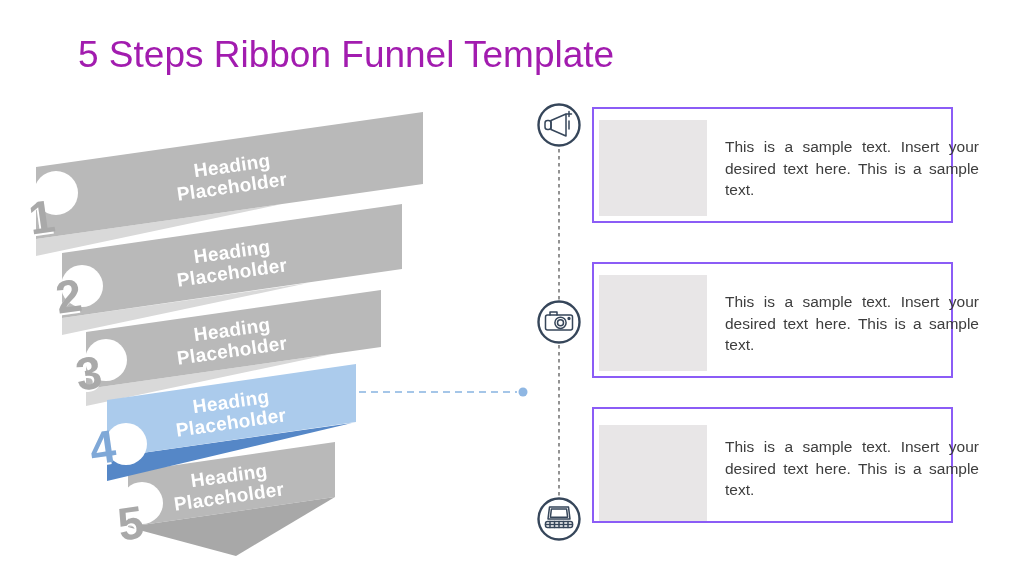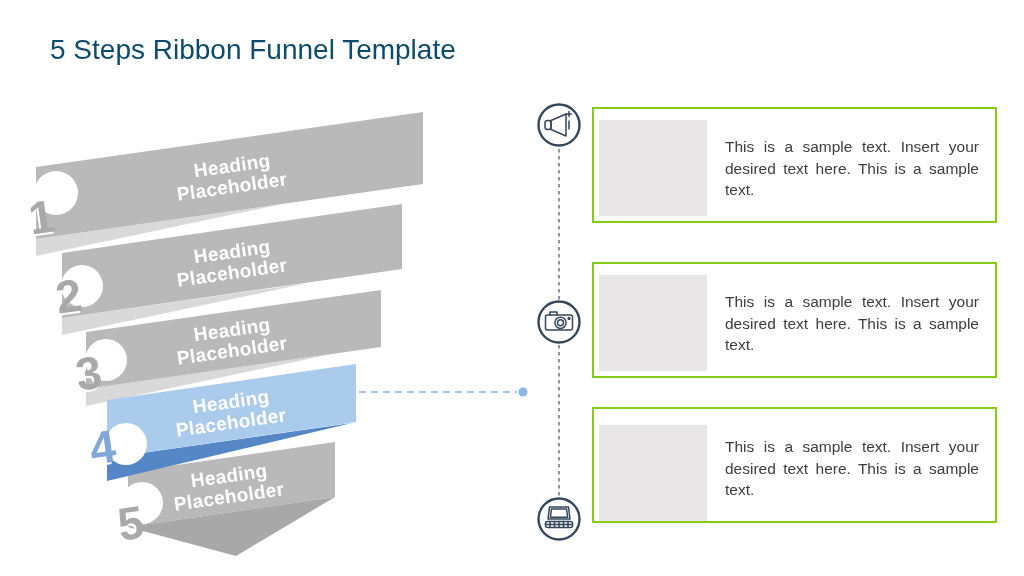--- a/index.html
+++ b/index.html
@@ -1,40 +1,40 @@
 <!DOCTYPE html>
 <html><head>
 <meta charset="utf-8">
 <style>
   html,body { margin:0; padding:0; background:#ffffff; }
   #canvas {
     position:relative; width:1024px; height:576px; overflow:hidden;
     background:#ffffff; font-family:"Liberation Sans", sans-serif;
   }
   #slide-title {
-    position:absolute; left:50px; top:34px;
-    font-size:28px; font-weight:400; color:#0c4a6e; letter-spacing:0px;
+    position:absolute; left:78px; top:34px;
+    font-size:37px; font-weight:400; color:#a21caf; letter-spacing:0px;
     white-space:nowrap;
   }
   #funnel-svg { position:absolute; left:0; top:0; width:1024px; height:576px; }
 
   .num {
     font-family:"Liberation Sans", sans-serif; font-weight:bold; font-size:46px;
     fill:#a9a9a9; text-anchor:middle; text-shadow:-2px 2px 0 #ffffff;
   }
   .num-blue { fill:#7fa8d7; }
   .heading {
     font-family:"Liberation Sans", sans-serif; font-weight:bold; font-size:19px;
     fill:#ffffff; text-anchor:middle; letter-spacing:0.3px;
   }
   .icon-stroke { stroke:#36465a; fill:none; stroke-width:1.5; stroke-linejoin:round; stroke-linecap:round; }
 
   .card {
-    position:absolute; left:592px; width:405px; height:116px;
-    border:2px solid #84cc16; background:#ffffff; box-sizing:border-box;
+    position:absolute; left:592px; width:361px; height:116px;
+    border:2px solid #8b5cf6; background:#ffffff; box-sizing:border-box;
   }
   .card-1 { top:107px; }
   .card-2 { top:262px; }
   .card-3 { top:407px; }
   .ph {
     position:absolute; left:5px; top:11px; width:108px; height:96px;
     background:#e8e6e7;
   }
   .card-text {
     position:absolute; left:131px; top:27px; width:254px;

